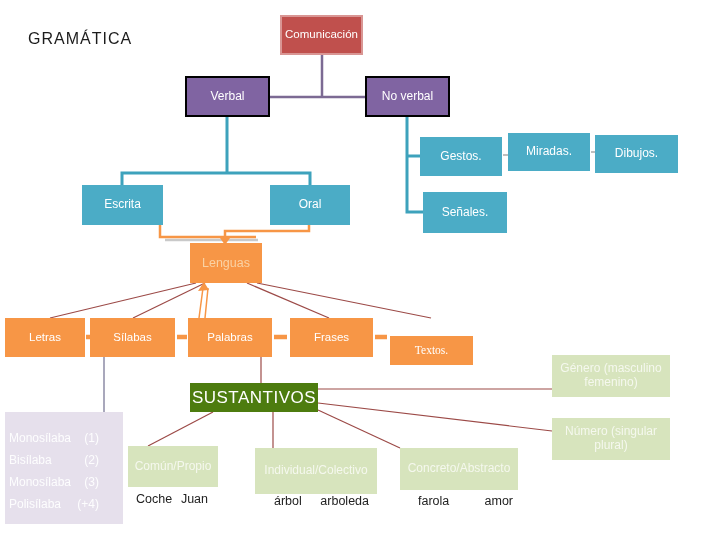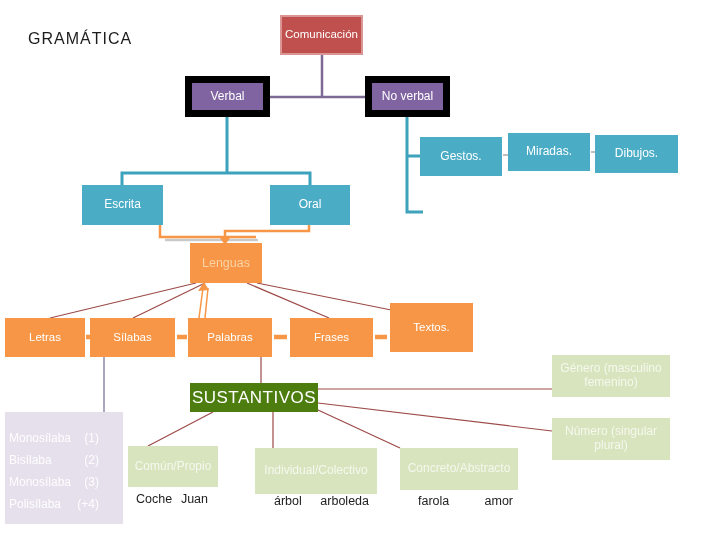--- a/index.html
+++ b/index.html
@@ -10,21 +10,21 @@
   .title{
     position:absolute;left:28px;top:30px;font-size:16px;color:#1c1c1c;
     letter-spacing:1px;
   }
   .connectors{position:absolute;left:0;top:0;}
   .node{
     position:absolute;display:flex;align-items:center;justify-content:center;
     text-align:center;color:#ffffff;box-sizing:border-box;line-height:1.15;
   }
   .red{background:#c0504d;border:2px solid #d99694;font-size:11.5px;}
-  .purple{background:#8064a2;border:7px solid #000000;font-size:12px;}
+  .purple{background:#8064a2;border:2px solid #000000;font-size:12px;}
   .teal{background:#4bacc6;font-size:12px;}
   .orange{background:#f79646;font-size:11.5px;}
   .peach-text{color:#fad2a4;font-size:12.5px;}
   .big-teal{background:#4d7c0f;font-size:17px;letter-spacing:0.5px;}
   .green{background:#d7e4bd;color:#f5f8ee;font-size:12px;padding:11px 4px;}
   .lavender-box{
     position:absolute;background:#e6e0ec;color:#fdfdfe;font-size:12px;
     box-sizing:border-box;padding:15px 24px 0 4px;
   }
   .syll-row{display:flex;justify-content:space-between;height:22px;line-height:22px;}
@@ -92,36 +92,37 @@
   <div class="node purple" style="left:185px;top:76px;width:85px;height:41px;">Verbal</div>
 
   <div class="node purple" style="left:365px;top:76px;width:85px;height:41px;">No verbal</div>
 
   <div class="node teal" style="left:420px;top:137px;width:82px;height:39px;">Gestos.</div>
 
   <div class="node teal" style="left:508px;top:133px;width:82px;height:38px;">Miradas.</div>
 
   <div class="node teal" style="left:595px;top:135px;width:83px;height:38px;">Dibujos.</div>
 
+  <div class="node teal" style="left:423px;top:192px;width:84px;height:41px;">Señales.</div>
 
   <div class="node teal" style="left:82px;top:185px;width:81px;height:40px;">Escrita</div>
 
   <div class="node teal" style="left:270px;top:185px;width:80px;height:40px;">Oral</div>
 
   <div class="node orange peach-text" style="left:190px;top:243px;width:72px;height:40px;">Lenguas</div>
 
   <div class="node orange" style="left:5px;top:318px;width:80px;height:39px;">Letras</div>
 
   <div class="node orange" style="left:90px;top:318px;width:85px;height:39px;">Sílabas</div>
 
   <div class="node orange" style="left:188px;top:318px;width:84px;height:39px;">Palabras</div>
 
   <div class="node orange" style="left:290px;top:318px;width:83px;height:39px;">Frases</div>
 
-  <div class="node orange" style="left:390px;top:303px;width:83px;height:49px;">Textos.</div>
+  <div class="node orange" style="left:390px;top:336px;width:83px;height:29px;font-family:Liberation Serif, serif;">Textos.</div>
 
   <div class="node big-teal" style="left:190px;top:383px;width:128px;height:29px;">SUSTANTIVOS</div>
 
   <div class="node green" style="left:552px;top:355px;width:118px;height:42px;">Género (masculino femenino)</div>
 
   <div class="node green" style="left:552px;top:418px;width:118px;height:42px;">Número (singular plural)</div>
 
   <div class="node green" style="left:128px;top:446px;width:90px;height:41px;">Común/Propio</div>
 
   <div class="node green" style="left:255px;top:448px;width:122px;height:46px;">Individual/Colectivo</div>

